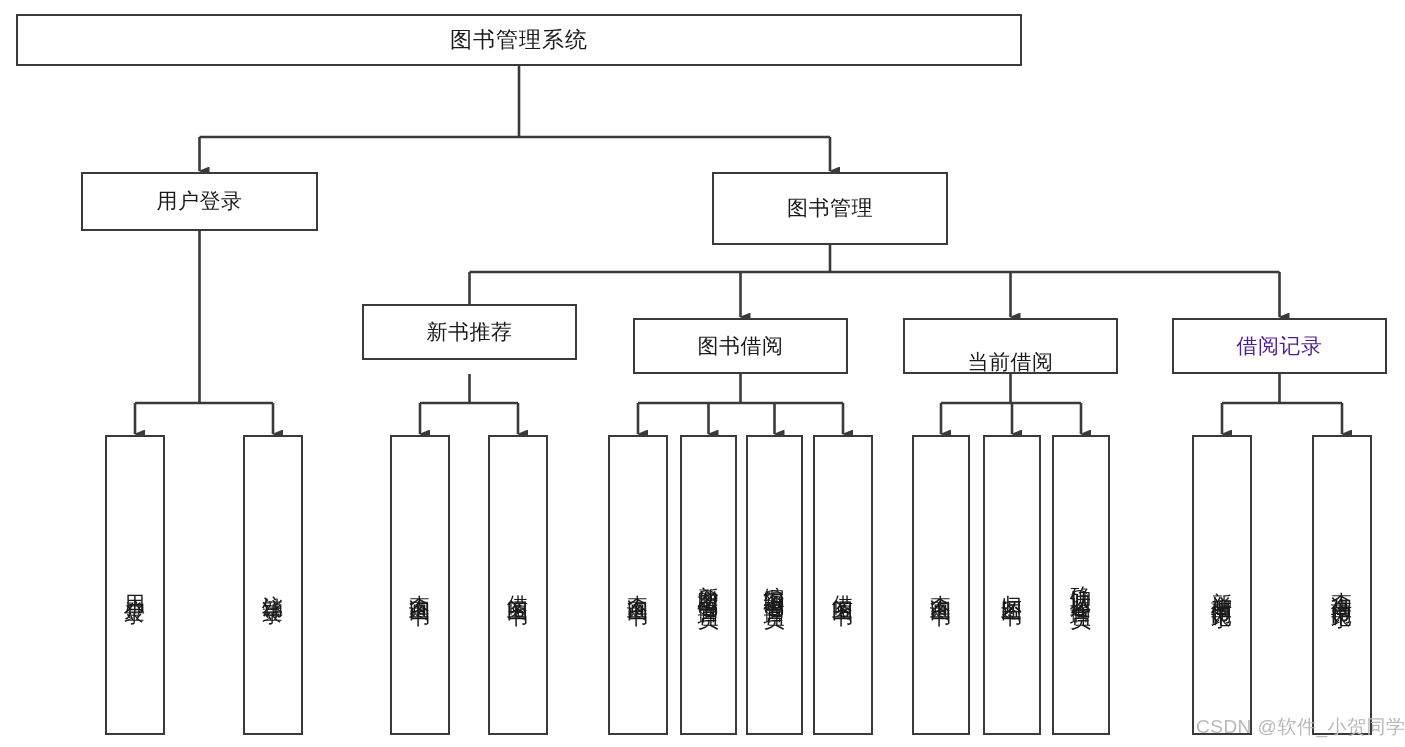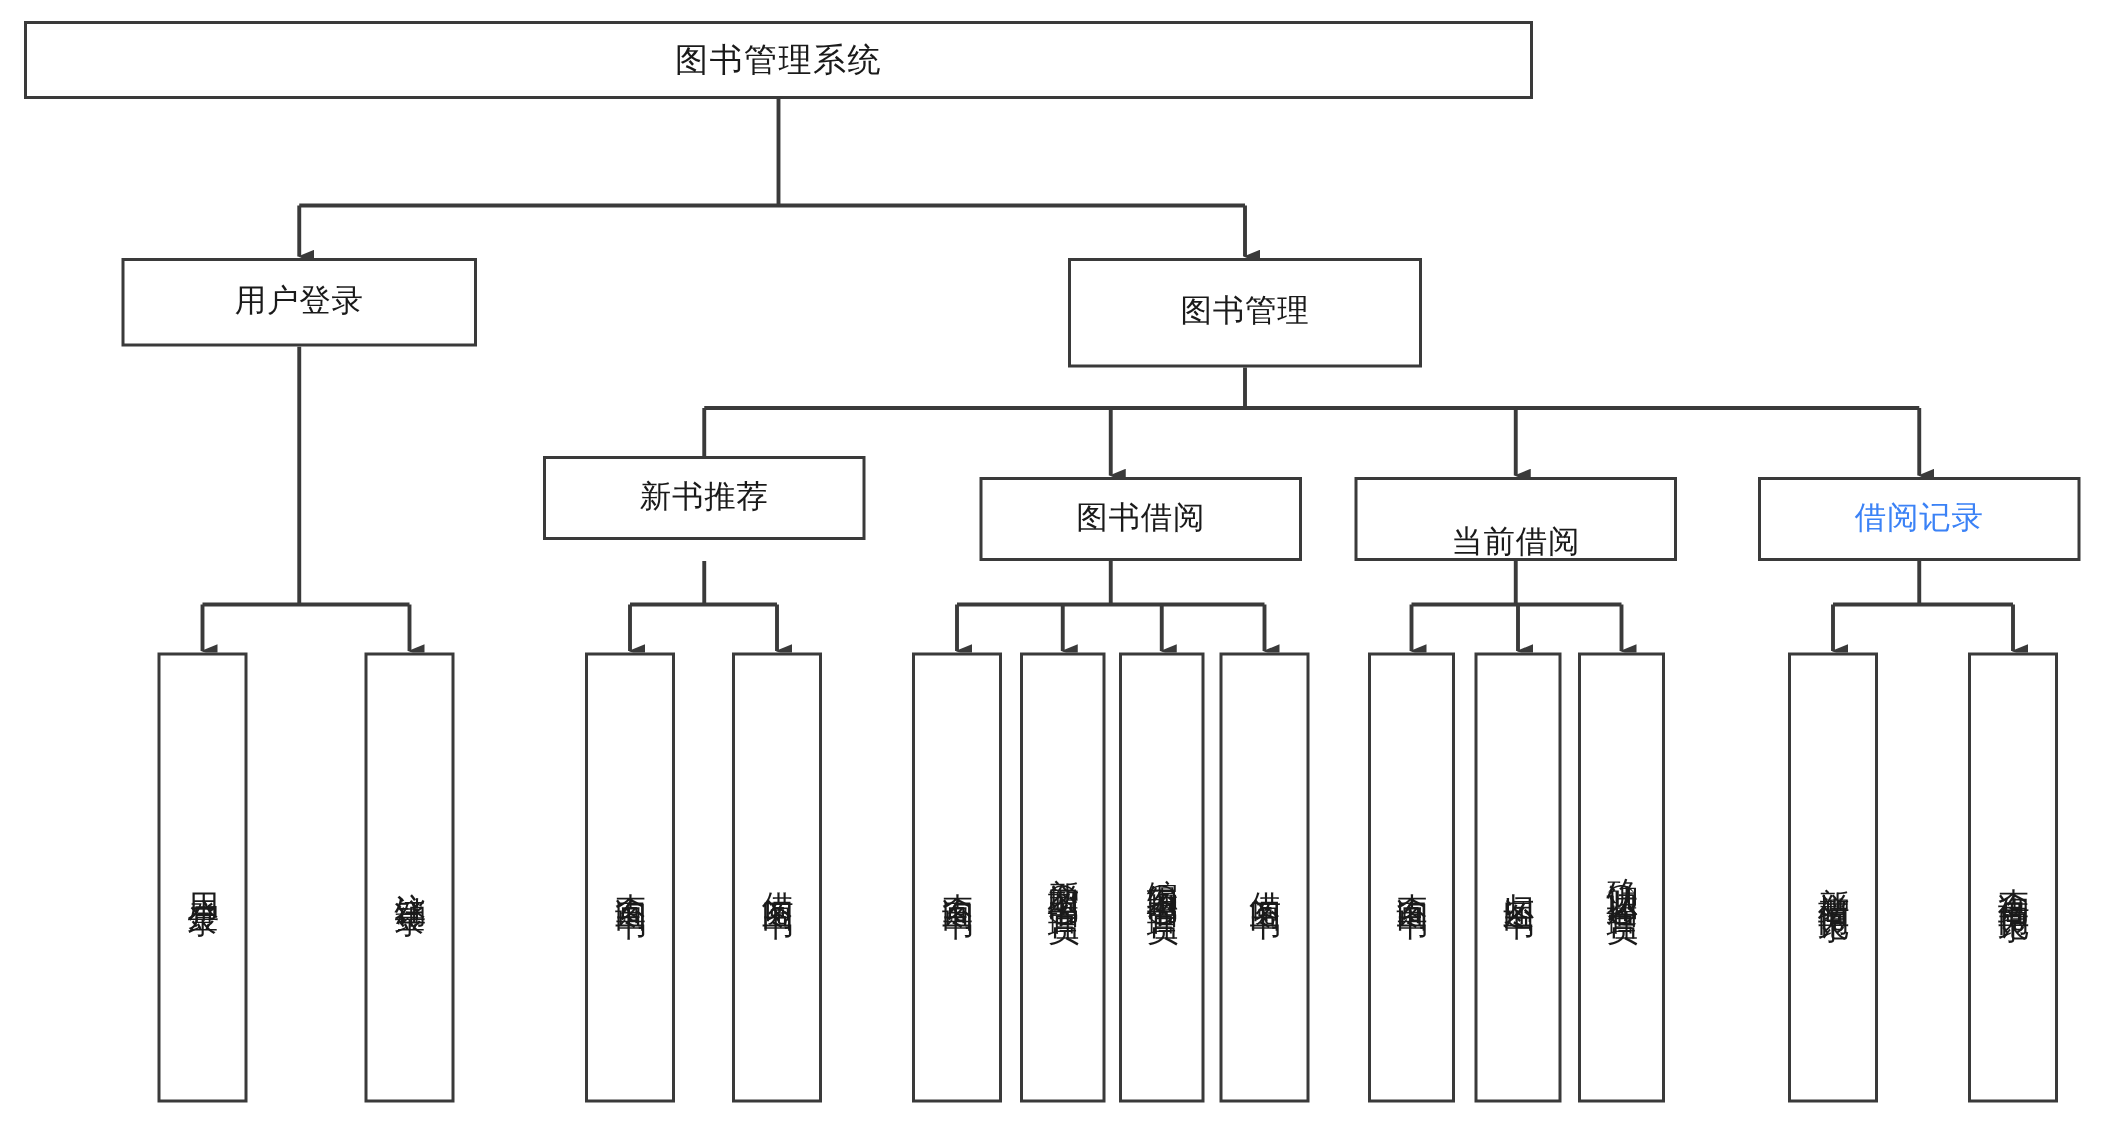--- a/index.html
+++ b/index.html
@@ -120,28 +120,28 @@
       </div>
       <div class="node-box horizontal" style="left: 81px; top: 172px; width: 237px; height: 59px; border-color: rgb(58, 58, 58);">
         <span class="node-label" style="color: rgb(26, 26, 26);">用户登录</span>
       </div>
       <div class="node-box horizontal" style="left: 712px; top: 172px; width: 236px; height: 73px; border-color: rgb(58, 58, 58);">
         <span class="node-label" style="color: rgb(26, 26, 26);">图书管理</span>
       </div>
       <div class="node-box horizontal" style="left: 362px; top: 304px; width: 215px; height: 56px; border-color: rgb(58, 58, 58);">
         <span class="node-label" style="color: rgb(26, 26, 26);">新书推荐</span>
       </div>
-      <div class="node-box horizontal" style="left: 633px; top: 318px; width: 215px; height: 56px; border-color: rgb(58, 58, 58); margin-left: 20px;">
+      <div class="node-box horizontal" style="left: 633px; top: 318px; width: 215px; height: 56px; border-color: rgb(58, 58, 58);">
         <span class="node-label" style="color: rgb(26, 26, 26);">图书借阅</span>
       </div>
       <div class="node-box horizontal" style="left: 903px; top: 318px; width: 215px; height: 56px; border-color: rgb(58, 58, 58);">
         <span class="node-label" style="color: rgb(26, 26, 26); margin-top: 32px;">当前借阅</span>
       </div>
       <div class="node-box horizontal" style="left: 1172px; top: 318px; width: 215px; height: 56px; border-color: rgb(58, 58, 58);">
-        <span class="node-label" style="color: #3b82f6;">借阅记录</span>
+        <span class="node-label" style="color: #4c1d95;">借阅记录</span>
       </div>
       <div class="node-box vertical" style="left: 105px; top: 435px; width: 60px; height: 300px; border-color: rgb(58, 58, 58);">
         <span class="node-label" style="color: rgb(26, 26, 26);">用户登录</span>
       </div>
       <div class="node-box vertical" style="left: 243px; top: 435px; width: 60px; height: 300px; border-color: rgb(58, 58, 58);">
         <span class="node-label" style="color: rgb(26, 26, 26);">注销登录</span>
       </div>
       <div class="node-box vertical" style="left: 390px; top: 435px; width: 60px; height: 300px; border-color: rgb(58, 58, 58);">
         <span class="node-label" style="color: rgb(26, 26, 26);">查询图书</span>
       </div>
@@ -170,13 +170,14 @@
         <span class="node-label" style="color: rgb(26, 26, 26);">确认归还（管理员）</span>
       </div>
       <div class="node-box vertical" style="left: 1192px; top: 435px; width: 60px; height: 300px; border-color: rgb(58, 58, 58);">
         <span class="node-label" style="color: rgb(26, 26, 26);">新增借阅记录</span>
       </div>
       <div class="node-box vertical" style="left: 1312px; top: 435px; width: 60px; height: 300px; border-color: rgb(58, 58, 58);">
         <span class="node-label" style="color: rgb(26, 26, 26);">查询借阅记录</span>
       </div>
     </div>
 
+  <div class="watermark" style="left: 1196px; top: 714px; color: rgb(185, 185, 185);">CSDN @软件_小贺同学</div>
 </div>
 
 </body></html>

